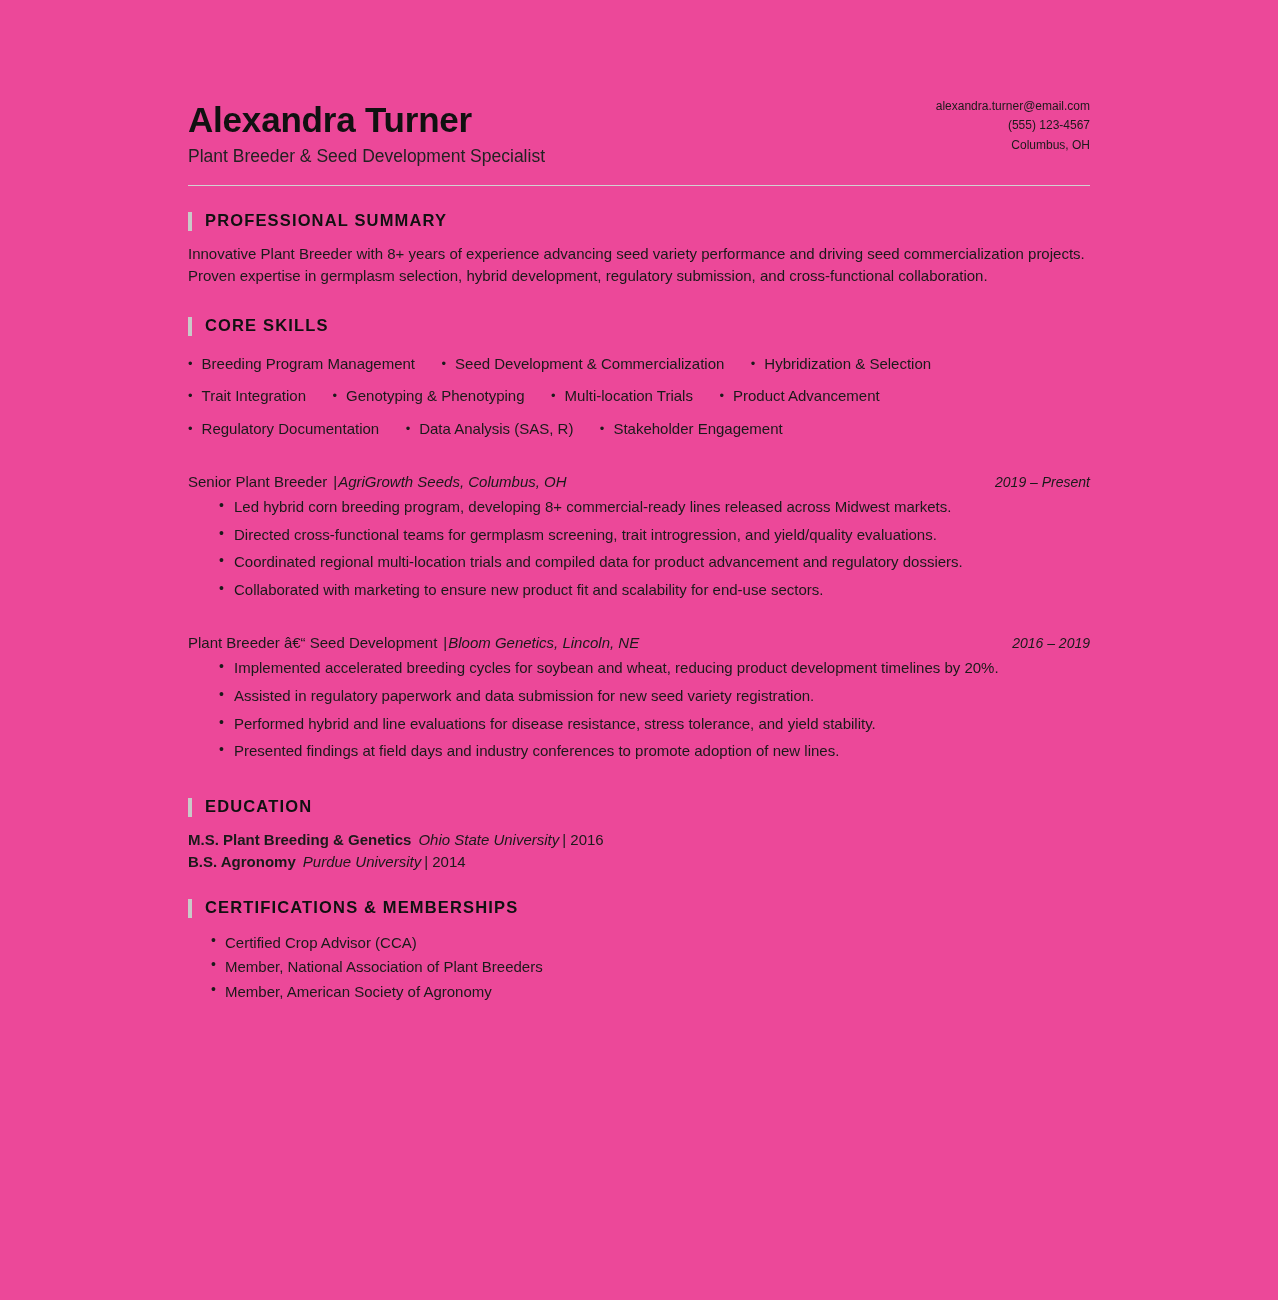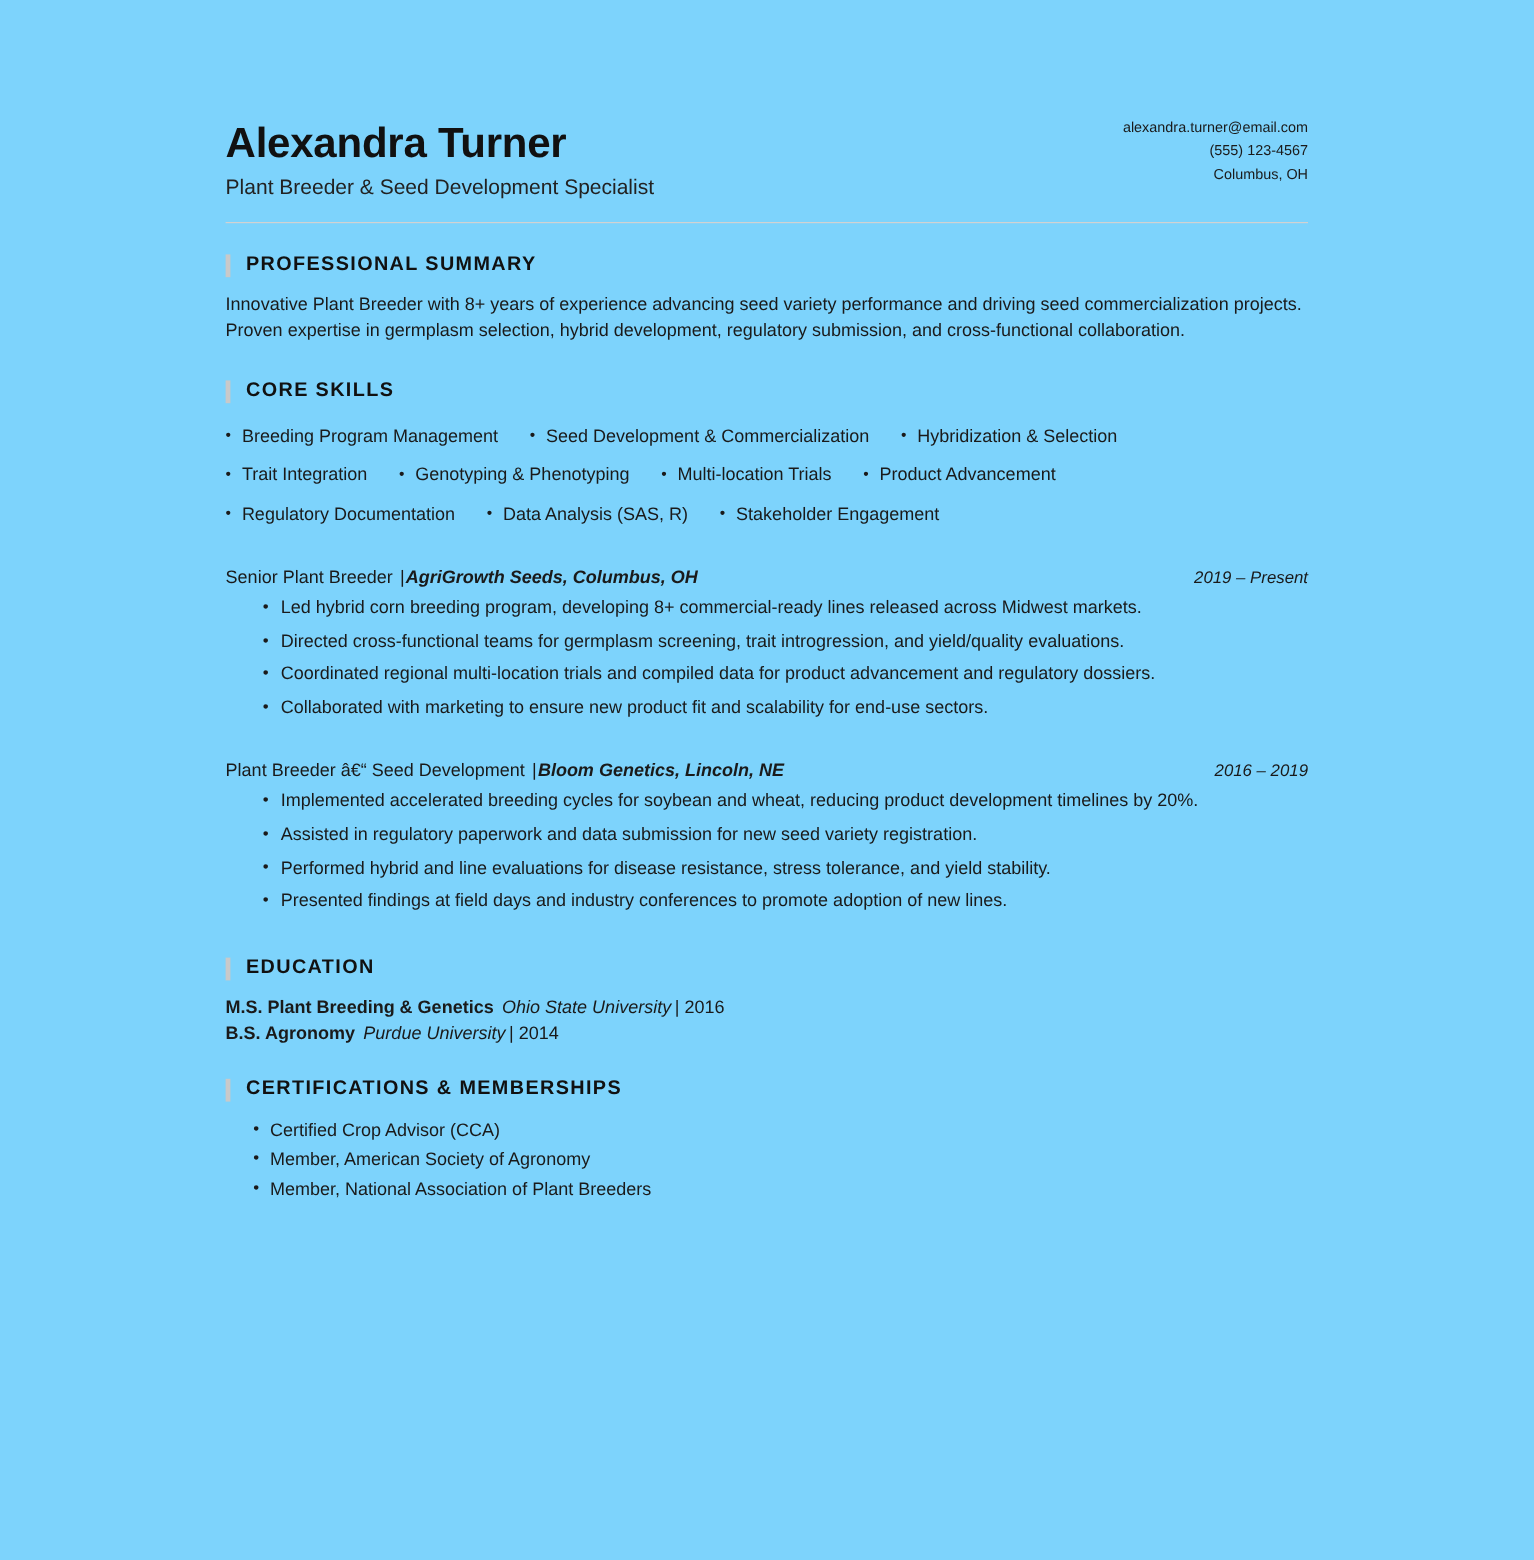--- a/index.html
+++ b/index.html
@@ -12,21 +12,21 @@
     width: 1278px;
     height: 1300px;
     font-family: "Liberation Sans", sans-serif;
     color: #1a1a1a;
     -webkit-font-smoothing: antialiased;
   }
 
   .page {
     width: 1278px;
     min-height: 1300px;
-    background: #7dd3fc;
+    background: #ec4899;
     padding: 95px 188px 40px 188px;
   }
 
   
   .resume-header {
     display: flex;
     align-items: flex-start;
     justify-content: space-between;
     padding-bottom: 18px;
   }
@@ -128,21 +128,21 @@
     justify-content: space-between;
     margin-bottom: 4px;
   }
   .job-left {
     font-size: 15px;
     line-height: 1.35;
     color: #1a1a1a;
   }
   .job-title { font-weight: normal; text-align: right; }
   .job-sep { font-weight: normal; padding: 0 1px 0 6px; }
-  .job-org { font-style: italic; font-weight: bold; }
+  .job-org { font-style: italic; }
   .job-dates {
     font-size: 14px;
     font-style: italic;
     color: #1a1a1a;
     white-space: nowrap;
     padding-left: 20px;
   }
   .job-bullets {
     list-style: none;
     margin: 0;
@@ -298,18 +298,18 @@
     </div>
   </div>
 
   <div class="section">
     <div class="section-heading">
       <span class="accent-bar"></span>
       <span class="section-title">CERTIFICATIONS &amp; MEMBERSHIPS</span>
     </div>
     <ul class="cert-list">
       <li>Certified Crop Advisor (CCA)</li>
+      <li>Member, National Association of Plant Breeders</li>
       <li>Member, American Society of Agronomy</li>
-      <li>Member, National Association of Plant Breeders</li>
     </ul>
   </div>
 
 </div>
 
 </body></html>

